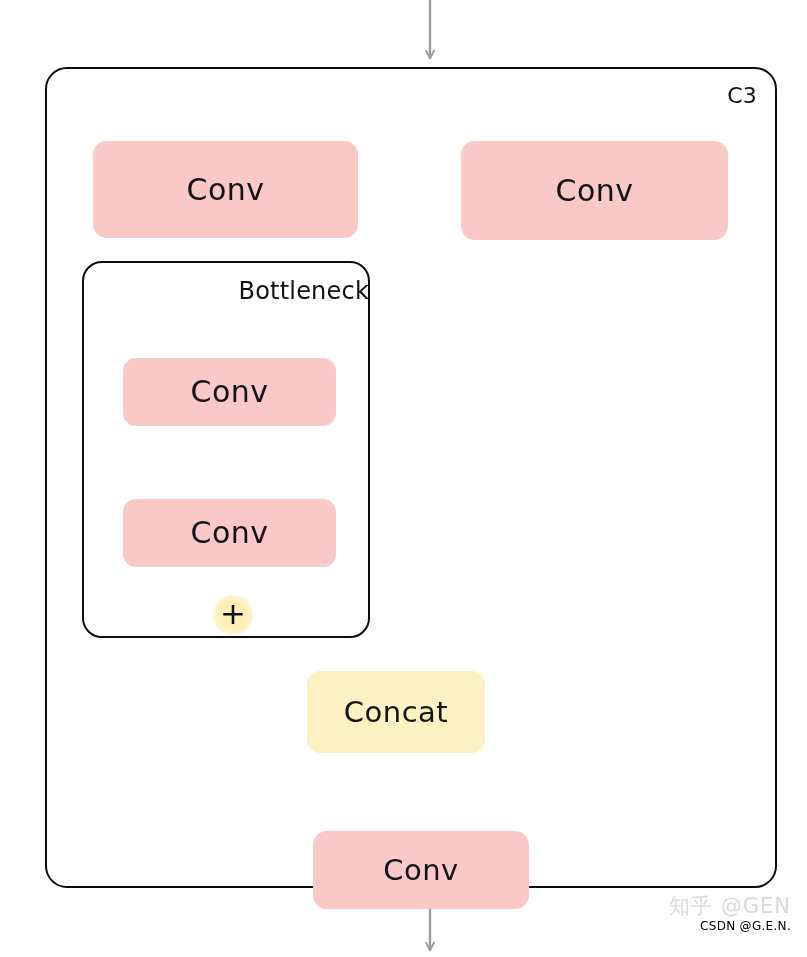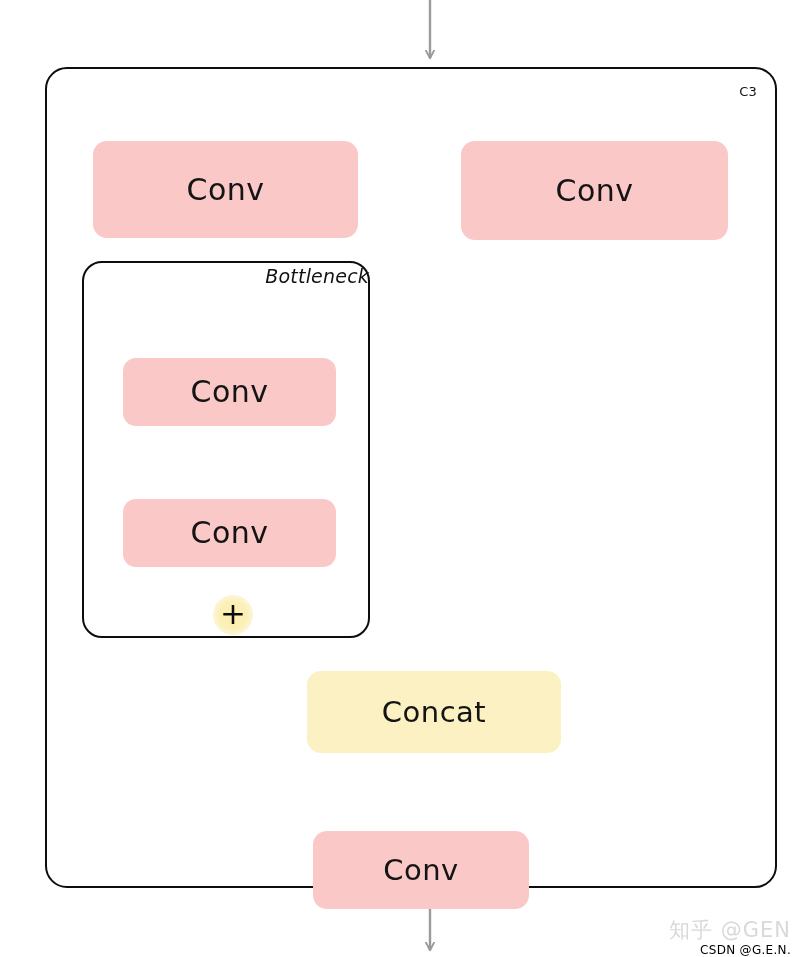--- a/index.html
+++ b/index.html
@@ -42,22 +42,22 @@
   }
 
   .group-label {
     position: absolute;
     color: #111111;
     font-size: 19px;
     line-height: 1;
     white-space: nowrap;
     letter-spacing: 0.2px;
   }
-  #c3-label { right: 18px; top: 16px; font-size: 13px; }
-  #bottleneck-label { right: -1px; top: 4px; font-size: 19px; font-style: italic; }
+  #c3-label { right: 18px; top: 16px; font-size: 22px; }
+  #bottleneck-label { right: -1px; top: 16px; font-size: 24px; }
 
   
   .node {
     position: absolute;
     box-sizing: border-box;
     display: flex;
     align-items: center;
     justify-content: center;
     border-radius: 14px;
     color: #141414;
@@ -66,21 +66,21 @@
     letter-spacing: 0.5px;
     user-select: none;
   }
   .node.conv { background: #fbc8c8; margin-top: 36px; }
   .node.concat { background: #fbf1c2; }
 
   #conv-a   { left: 93px;  top: 105px; width: 265px; height: 97px;  }
   #conv-b   { left: 461px; top: 105px; width: 267px; height: 99px;  }
   #conv-bn1 { left: 123px; top: 322px; width: 213px; height: 68px; border-radius: 13px; }
   #conv-bn2 { left: 123px; top: 463px; width: 213px; height: 68px; border-radius: 13px; }
-  #concat   { left: 307px; top: 671px; width: 254px; height: 82px; font-size: 29px; }
+  #concat   { left: 307px; top: 671px; width: 178px; height: 82px; font-size: 29px; }
   #conv-out { left: 313px; top: 795px; width: 216px; height: 78px; font-size: 29px; }
 
   
   #add-node {
     position: absolute;
     left: 213px; top: 595px;
     width: 40px; height: 40px;
     border-radius: 50%;
     background: radial-gradient(circle at 50% 50%,
                 #fbefb4 0%, #fbefb4 46%, #fdf6d9 72%, rgba(255,255,255,0) 100%);
@@ -93,21 +93,21 @@
     font-size: 31px;
     line-height: 1;
     font-weight: 400;
     margin-top: -3px;
   }
 
   
   #watermark {
     position: absolute;
     right: 16px;
-    bottom: 0;
+    bottom: 24px;
     text-align: right;
     user-select: none;
   }
   #watermark .wm-main {
     color: #d9d9d9;
     font-size: 21px;
     line-height: 1.1;
     letter-spacing: 1px;
     white-space: nowrap;
   }

